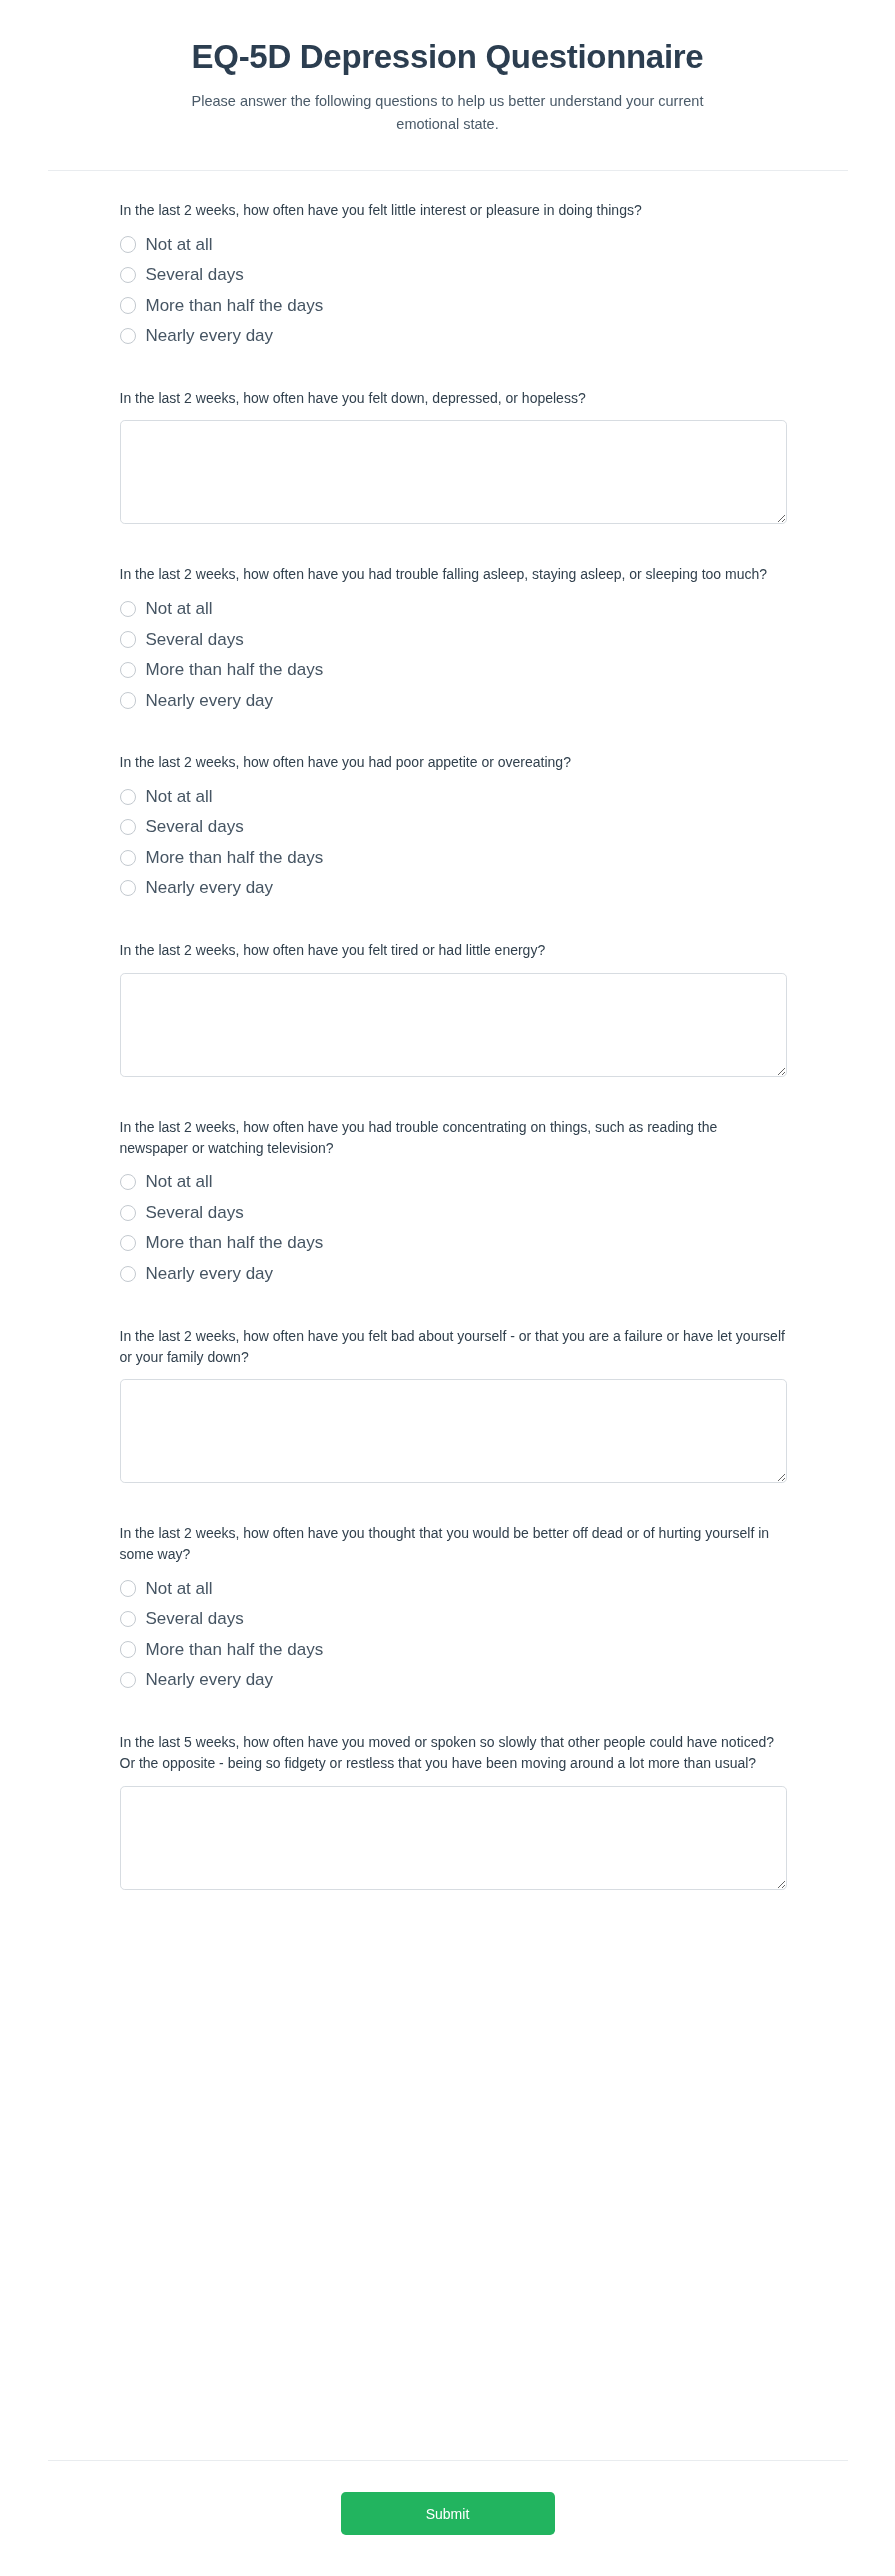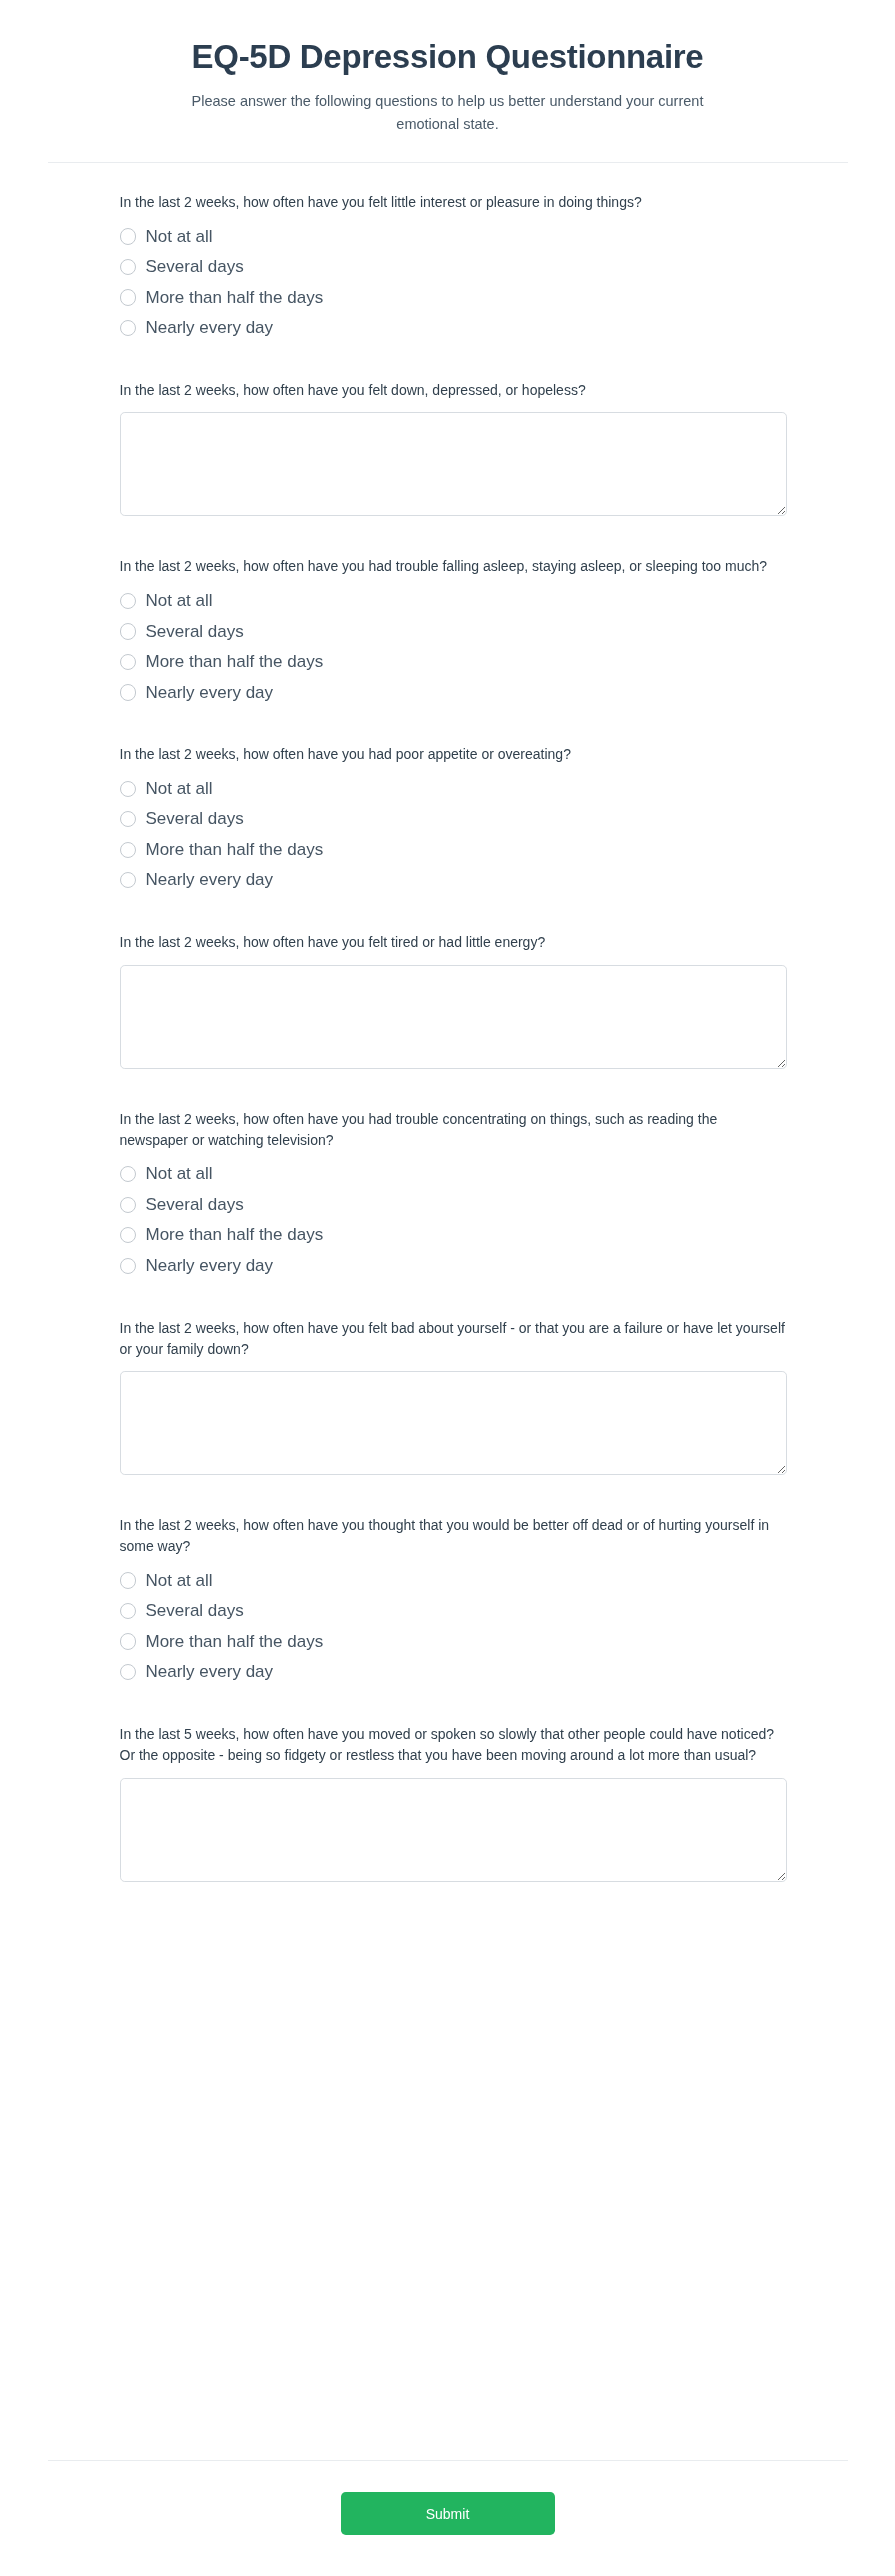--- a/index.html
+++ b/index.html
@@ -25,21 +25,21 @@
   }
   .header h1 {
     margin: 0 0 13.5px 0;
     font-size: 33px;
     line-height: 1.2;
     font-weight: bold;
     color: #2c3e50;
     letter-spacing: -0.3px;
   }
   .header p {
-    margin: 0 auto;
+    margin: 8px auto;
     max-width: 539px;
     font-size: 14.5px;
     line-height: 1.55;
     color: #4a5a68;
   }
   .form-body {
     flex: 1 1 auto;
     padding: 29px 61px 33px 72px;
   }
   .question-block {

